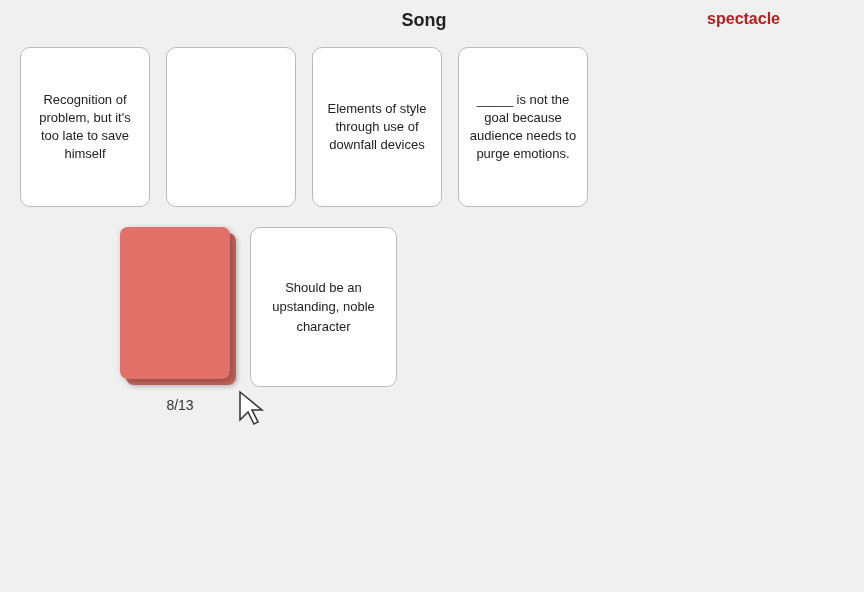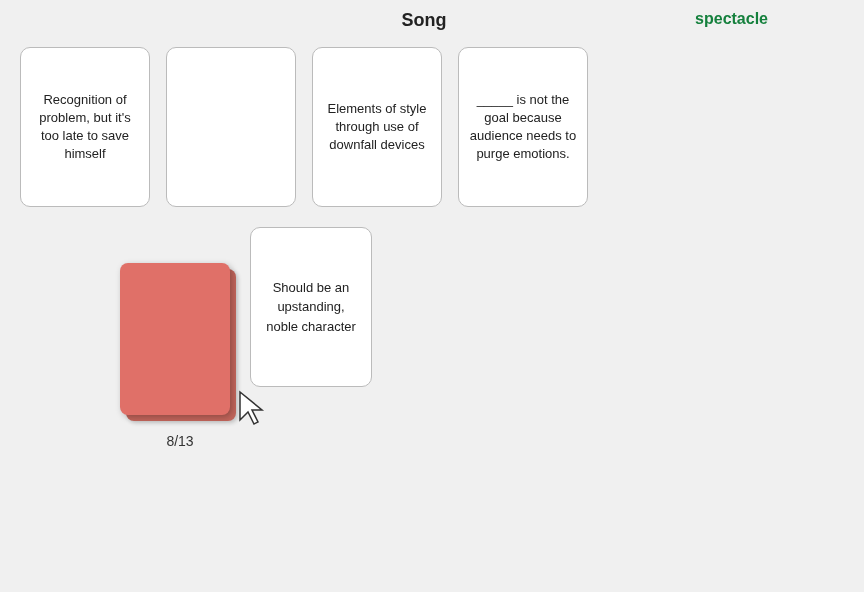--- a/index.html
+++ b/index.html
@@ -63,21 +63,20 @@
       align-items: flex-start;
       gap: 10px;
       margin-left: 100px;
     }
 
     .red-card-wrapper {
       display: flex;
       flex-direction: column;
       align-items: center;
       position: relative;
-      margin-top: 36px;
     }
 
     .red-card-stack {
       position: relative;
       width: 120px;
       height: 160px;
       margin-bottom: 6px;
     }
 
     .red-card-back {
@@ -121,39 +120,39 @@
     .cursor-arrow svg {
       width: 28px;
       height: 36px;
     }
 
     
     .small-card {
       background: #fff;
       border: 1.5px solid #bbb;
       border-radius: 10px;
-      width: 122px;
+      width: 147px;
       min-height: 160px;
       padding: 12px 10px;
       display: flex;
       align-items: center;
       justify-content: center;
       text-align: center;
       font-size: 13px;
       color: #222;
       line-height: 1.5;
     }
 
     .top-right-text {
       position: absolute;
-      right: 96px;
+      right: 84px;
       top: 10px;
       font-size: 16px;
       font-weight: bold;
-      color: #15803d;
+      color: #b91c1c;
     }
   </style>
 </head>
 <body>
 
 <div class="top-bar">
   <span>Song</span>
   <span class="top-right-text">spectacle</span>
 </div>
 

